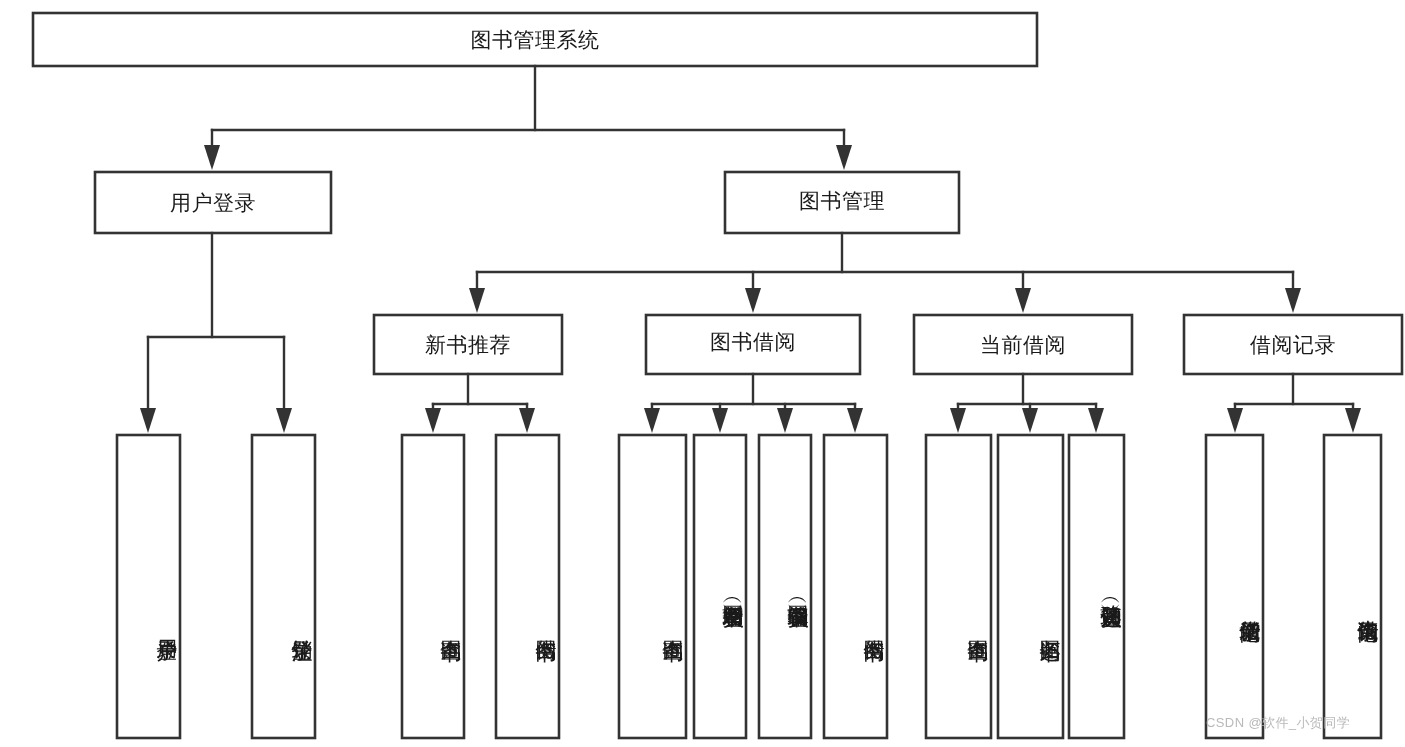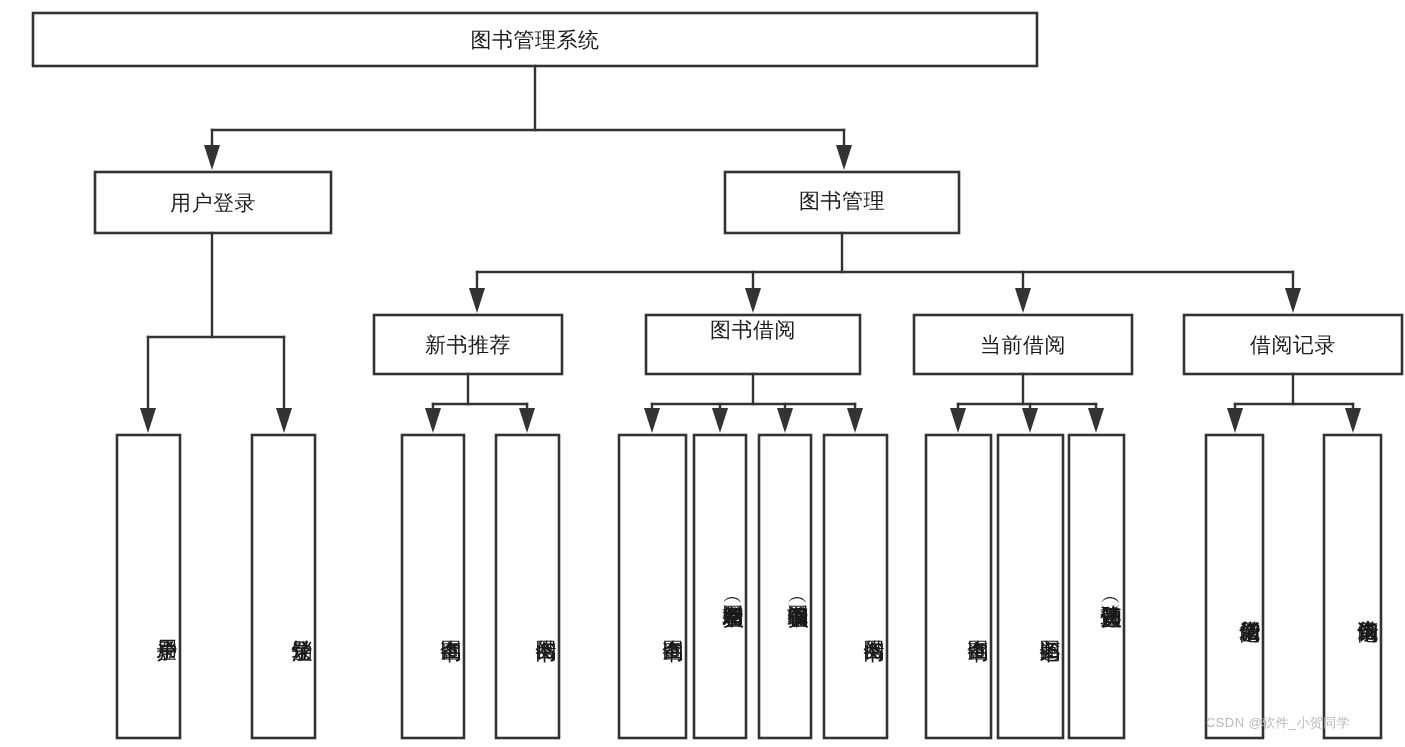--- a/index.html
+++ b/index.html
@@ -180,21 +180,21 @@
 
     </g>
   </svg>
 
   <div class="node-label horizontal" style="left:19px; top:13px; width:1004px; height:53px;">图书管理系统</div>
 
   <div class="node-label horizontal" style="left:81px; top:172px; width:236px; height:61px;">用户登录</div>
   <div class="node-label horizontal" style="left:711px; top:172px; width:234px; height:57px;">图书管理</div>
 
   <div class="node-label horizontal" style="left:360px; top:315px; width:188px; height:59px;">新书推荐</div>
-  <div class="node-label horizontal" style="left:632px; top:300px; width:214px; height:59px;">图书借阅</div>
+  <div class="node-label horizontal" style="left:632px; top:312px; width:214px; height:59px;">图书借阅</div>
   <div class="node-label horizontal" style="left:900px; top:315px; width:218px; height:59px;">当前借阅</div>
   <div class="node-label horizontal" style="left:1170px; top:315px; width:218px; height:59px;border-radius:14px;">借阅记录</div>
 
   <div class="node-label vertical" style="left:103px; top:435px; width:63px; height:303px; padding-top:74px;">用户登录</div>
   <div class="node-label vertical" style="left:238px; top:435px; width:63px; height:303px; padding-top:74px;">注销登录</div>
 
   <div class="node-label vertical" style="left:388px; top:435px; width:62px; height:303px; padding-top:74px;">查询图书</div>
   <div class="node-label vertical" style="left:482px; top:435px; width:63px; height:303px; padding-top:74px;">借阅图书</div>
 
   <div class="node-label vertical" style="left:605px; top:435px; width:67px; height:303px; padding-top:74px;">查询图书</div>

